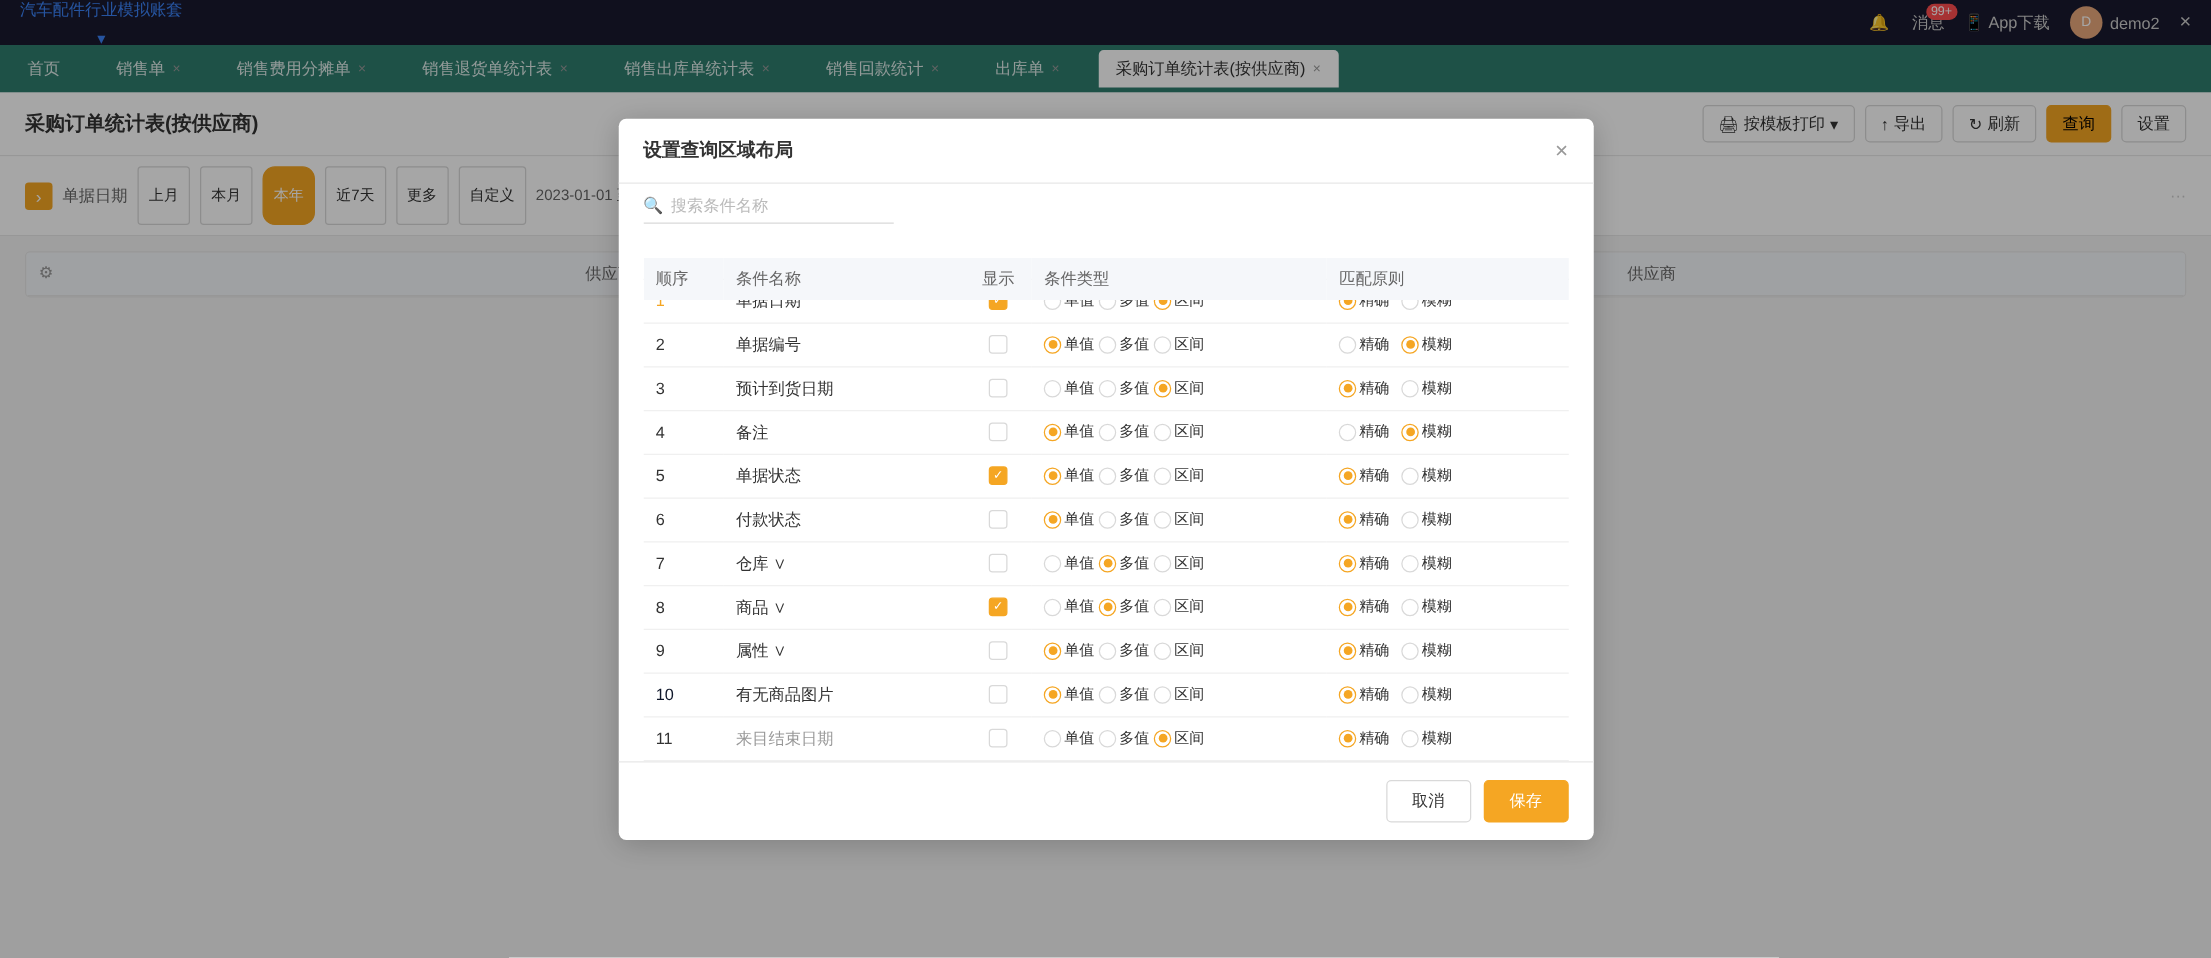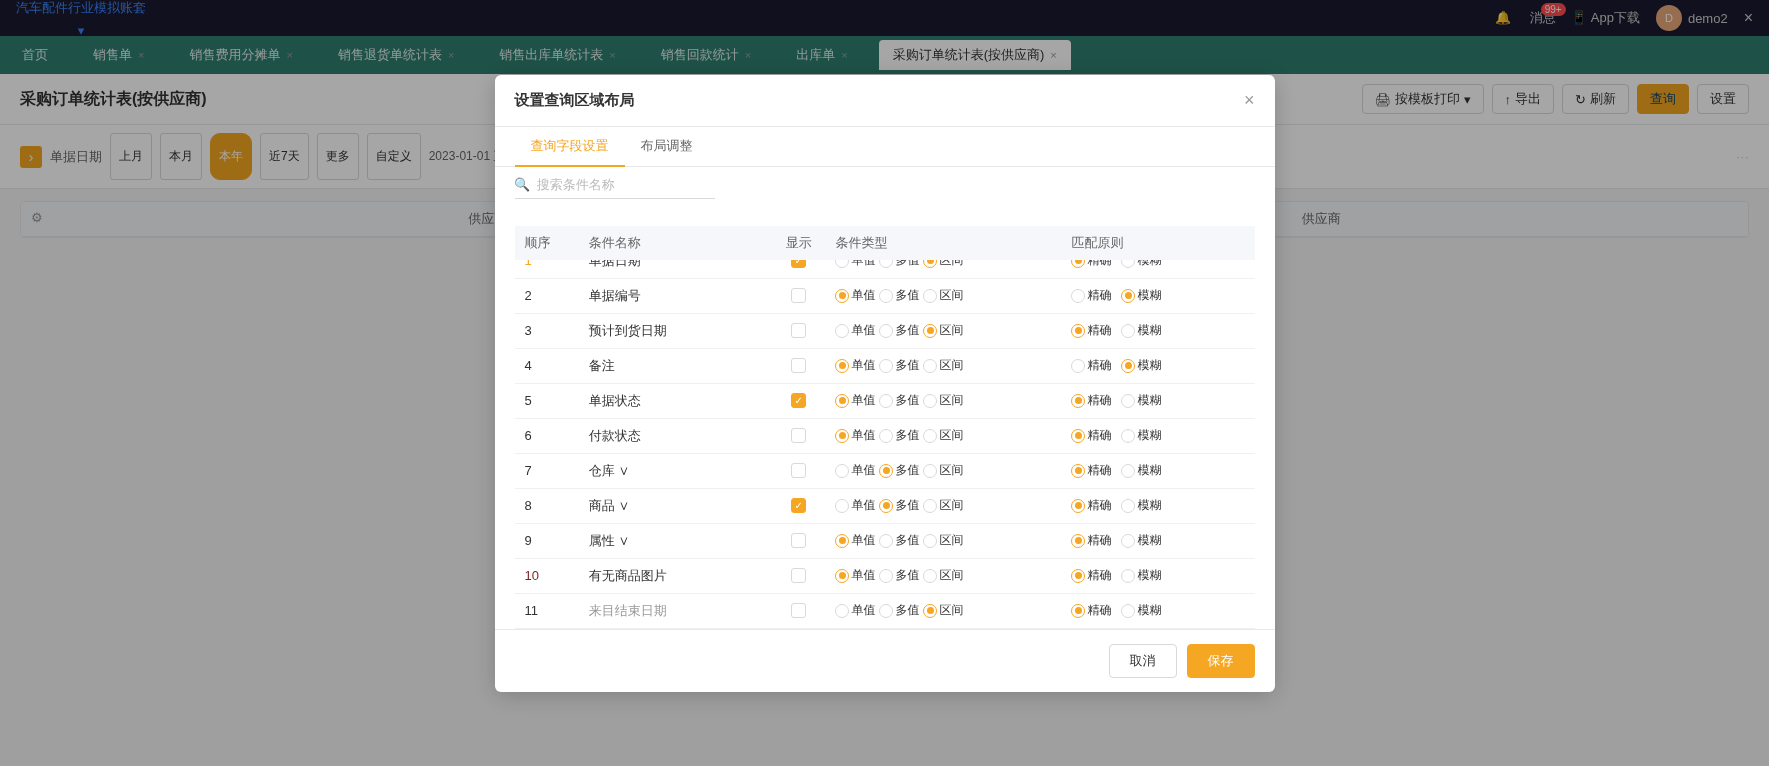--- a/index.html
+++ b/index.html
@@ -50,21 +50,21 @@
       background: white;
       padding: 10px 20px;
       border-bottom: 1px solid #e8e8e8;
       display: flex;
       align-items: center;
       justify-content: space-between;
     }
     .page-title { font-size: 16px; font-weight: 600; color: #333; }
     .page-actions { display: flex; align-items: center; gap: 8px; }
     .btn { padding: 5px 12px; border-radius: 4px; border: 1px solid #d9d9d9; background: white; cursor: pointer; font-size: 13px; color: #333; display: flex; align-items: center; gap: 4px; }
-    .btn-primary { background: #f5a623; border-color: #f5a623; color: #0c4a6e; }
+    .btn-primary { background: #f5a623; border-color: #f5a623; color: #000000; }
     .btn-outline { border-color: #d9d9d9; }
 
     
     .filter-bar {
       background: white;
       padding: 8px 20px;
       display: flex;
       align-items: center;
       gap: 8px;
       border-bottom: 1px solid #e8e8e8;
@@ -291,24 +291,20 @@
 </div>
 
 <div class="overlay">
   <div class="modal">
 
     <div class="modal-header">
       <span class="modal-title">设置查询区域布局</span>
       <span class="modal-close">×</span>
     </div>
 
-    <div class="modal-tabs">
-      <div class="modal-tab active">查询字段设置</div>
-      <div class="modal-tab">布局调整</div>
-    </div>
 
     <div class="modal-search">
       <div class="search-box">
         <span class="search-icon">🔍</span>
         <input class="search-input" type="text" placeholder="搜索条件名称" style="">
       </div>
     </div>
 
     <div class="modal-table">
       <table>
@@ -649,21 +645,21 @@
         <span class="radio-label">精确</span>
       </div>
                   <div class="match-item">
         <div class="radio-circle "></div>
         <span class="radio-label">模糊</span>
       </div>
                 </div>
               </td>
             </tr>
             <tr>
-              <td><span style="color:#7f1d1d;">10</span></td>
+              <td><span style="color:#0f172a;">10</span></td>
               <td><span>有无商品图片</span></td>
               <td class="center">
                 <div class="checkbox-wrap">
                   <div class="custom-checkbox "></div>
                 </div>
               </td>
               <td>
                 <div class="radio-group">
                   <div class="radio-item">
         <div class="radio-circle selected"></div>

